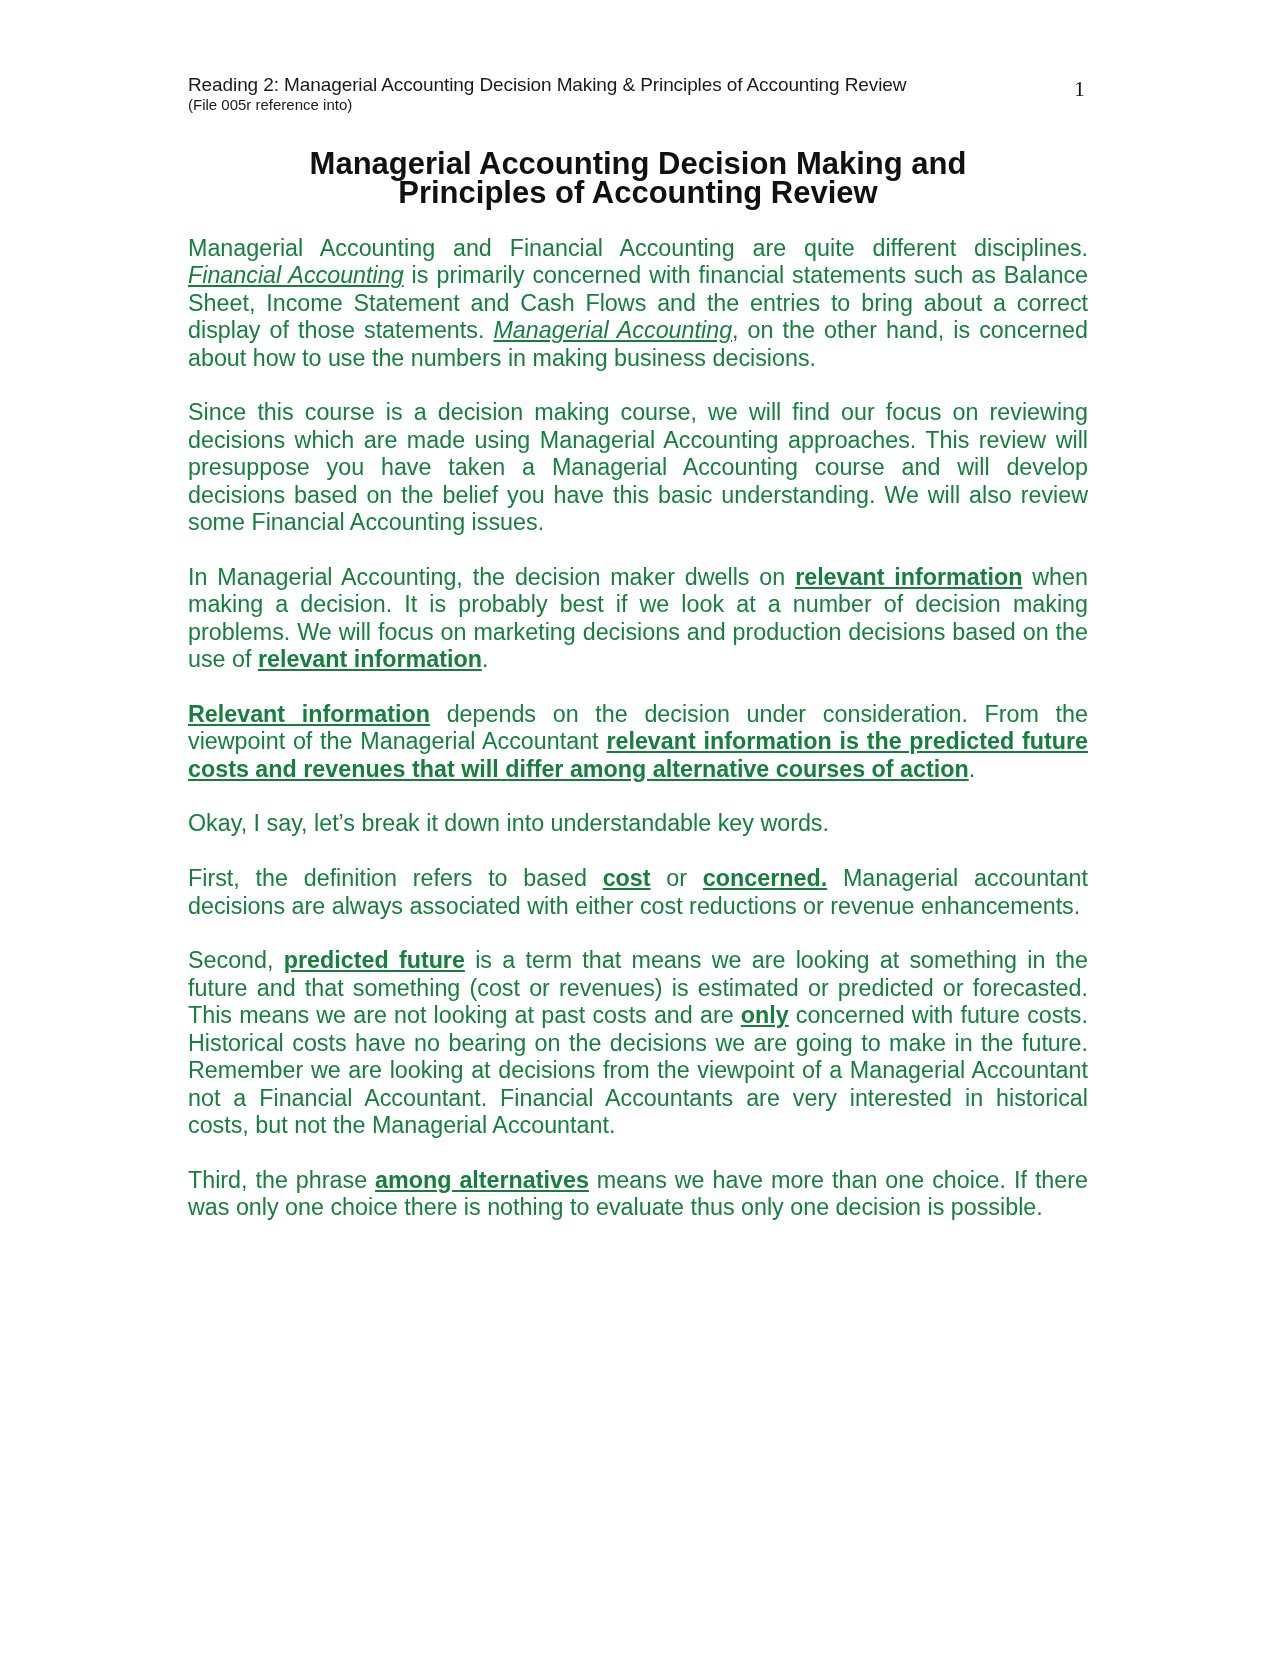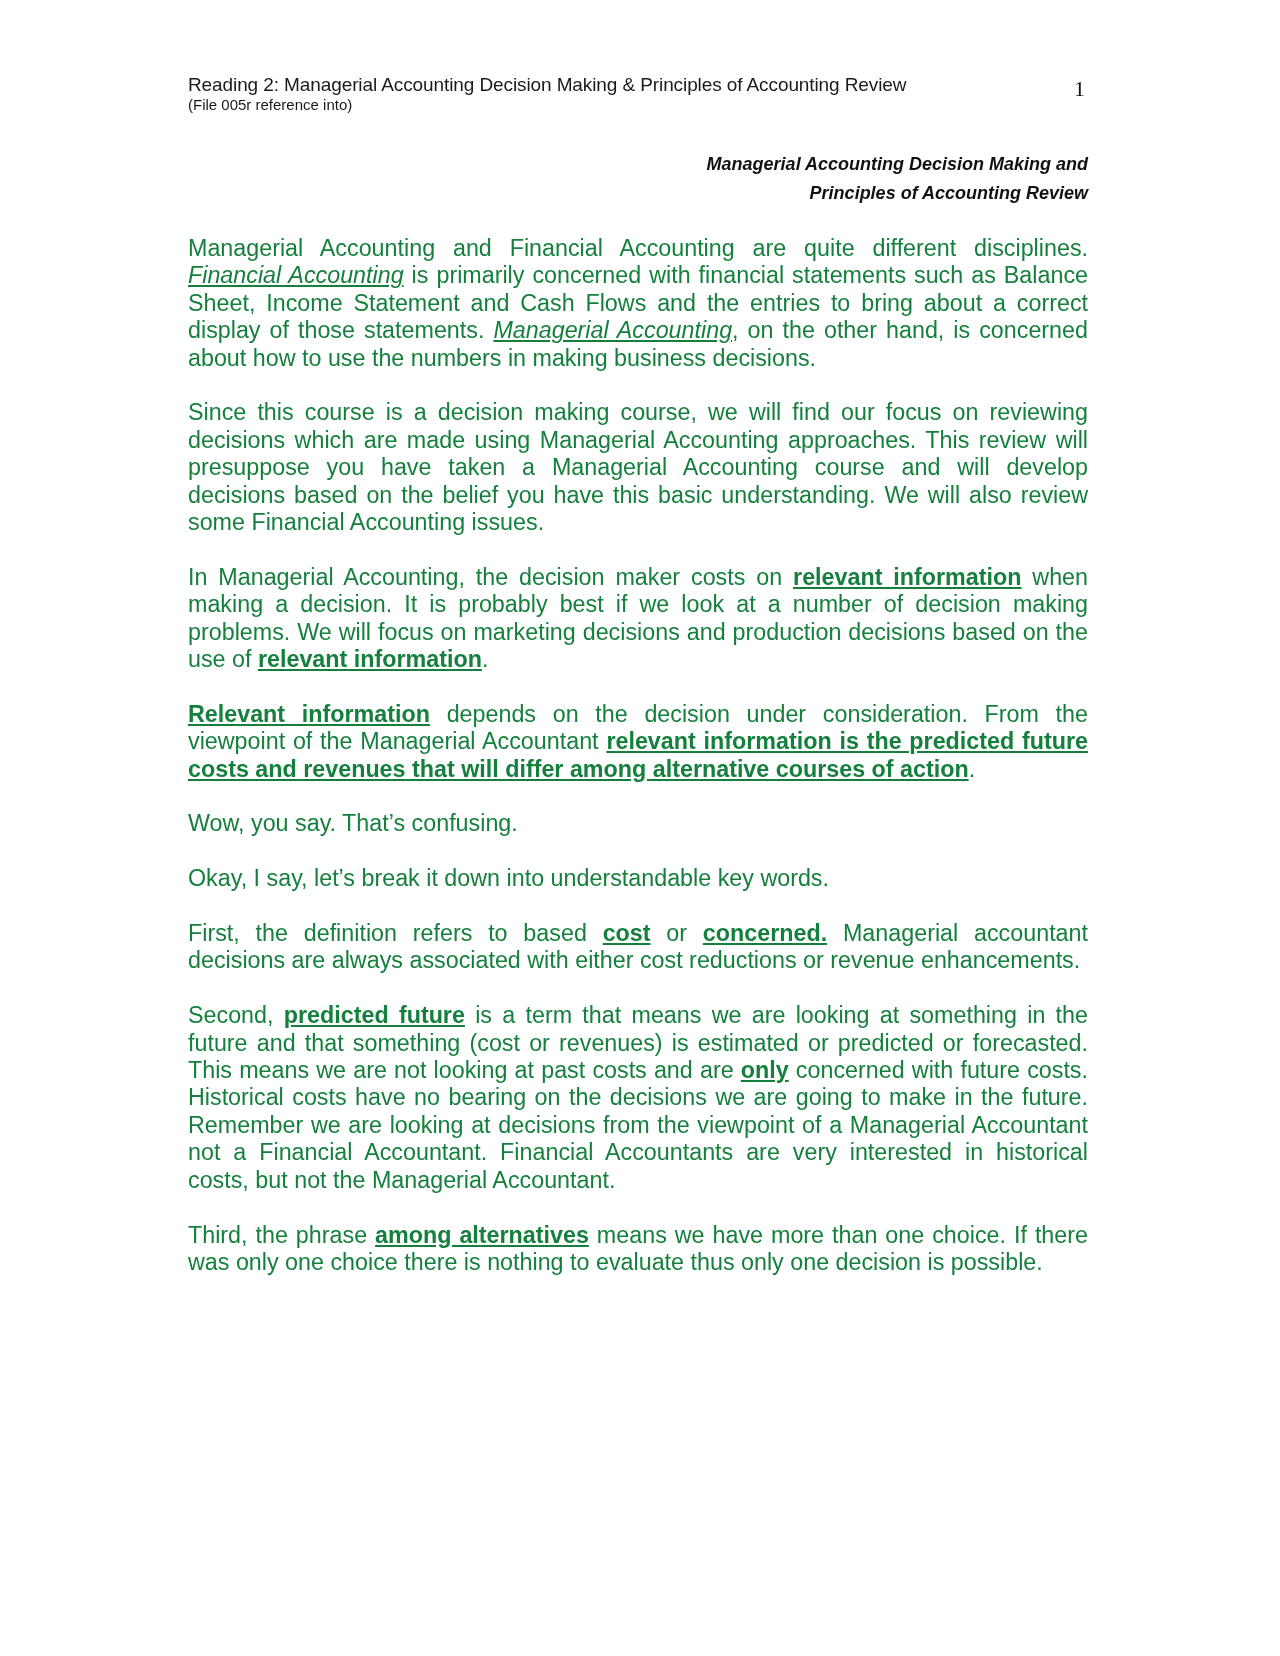--- a/index.html
+++ b/index.html
@@ -2,22 +2,22 @@
 <html><head>
 <meta charset="utf-8">
 <style>
   html, body { margin: 0; padding: 0; background: #ffffff; }
   body { width: 1280px; height: 1656px; position: relative; overflow: hidden; color: #111; }
   .page { position: absolute; left: 0; top: 0; width: 1108px; height: 1656px; background: #fff; }
   .hdr { position: absolute; left: 188px; top: 74px; width: 900px; font-family: "Liberation Sans", sans-serif; }
   .hdr-line1 { font-size: 19px; line-height: 22px; color: #1a1a1a; letter-spacing: -0.1px; }
   .hdr-line2 { font-size: 15px; line-height: 18px; color: #1a1a1a; }
   .pagenum { position: absolute; left: 1074px; top: 76px; font-family: "Liberation Serif", serif; font-size: 22px; color: #111; }
-  .title { position: absolute; left: 188px; top: 150px; width: 900px; text-align: right;
-           font-family: "Liberation Sans", sans-serif; font-weight: bold; font-size: 18px; line-height: 28.5px; color: #111; font-style: italic; }
+  .title { position: absolute; left: 188px; top: 150px; width: 900px; text-align: center;
+           font-family: "Liberation Sans", sans-serif; font-weight: bold; font-size: 31px; line-height: 28.5px; color: #111; }
   .body { position: absolute; left: 188px; top: 235px; width: 900px;
           font-family: "Liberation Sans", sans-serif; font-size: 23.3px; line-height: 27.4px; color: #15803d; }
   .body p { margin: 0 0 27.4px 0; text-align: justify; text-align-last: left; }
   .ui { font-style: italic; text-decoration: underline; }
   .ub { font-weight: bold; text-decoration: underline; }
 </style>
 </head>
 <body>
 
 <div class="page">
@@ -33,27 +33,24 @@
   </div>
 
   <div class="body">
     <p>
       <span>Managerial Accounting and Financial Accounting are quite different disciplines. </span><span class="ui">Financial Accounting</span><span> is primarily concerned with financial statements such as Balance Sheet, Income Statement and Cash Flows and the entries to bring about a correct display of those statements.  </span><span class="ui">Managerial Accounting</span><span>, on the other hand, is concerned about how to use the numbers in making business decisions.</span>
     </p>
     <p>
       <span>Since this course is a decision making course, we will find our focus on reviewing decisions which are made using Managerial Accounting approaches.  This review will presuppose you have taken a Managerial Accounting course and will develop decisions based on the belief you have this basic understanding.  We will also review some Financial Accounting issues.</span>
     </p>
     <p>
-      <span>In Managerial Accounting, the decision maker costs on </span><span class="ub">relevant information</span><span> when making a decision.  It is probably best if we look at a number of decision making problems.  We will focus on marketing decisions and production decisions based on the use of </span><span class="ub">relevant information</span><span>.</span>
+      <span>In Managerial Accounting, the decision maker dwells on </span><span class="ub">relevant information</span><span> when making a decision.  It is probably best if we look at a number of decision making problems.  We will focus on marketing decisions and production decisions based on the use of </span><span class="ub">relevant information</span><span>.</span>
     </p>
     <p>
       <span class="ub">Relevant information</span><span> depends on the decision under consideration.  From the viewpoint of the Managerial Accountant </span><span class="ub">relevant information is the predicted future costs and revenues that will differ among alternative courses of action</span><span>.</span>
-    </p>
-    <p>
-      <span>Wow, you say.  That’s confusing.</span>
     </p>
     <p>
       <span>Okay, I say, let’s break it down into understandable key words.</span>
     </p>
     <p>
       <span>First, the definition refers to based </span><span class="ub">cost</span><span> or </span><span class="ub">concerned.</span><span>  Managerial accountant decisions are always associated with either cost reductions or revenue enhancements.</span>
     </p>
     <p>
       <span>Second, </span><span class="ub">predicted future</span><span> is a term that means we are looking at something in the future and that something (cost or revenues) is estimated or predicted or forecasted.  This means we are not looking at past costs and are </span><span class="ub">only</span><span> concerned with future costs.  Historical costs have no bearing on the decisions we are going to make in the future.  Remember we are looking at decisions from the viewpoint of a Managerial Accountant not a Financial Accountant.  Financial Accountants are very interested in historical costs, but not the Managerial Accountant.</span>
     </p>

